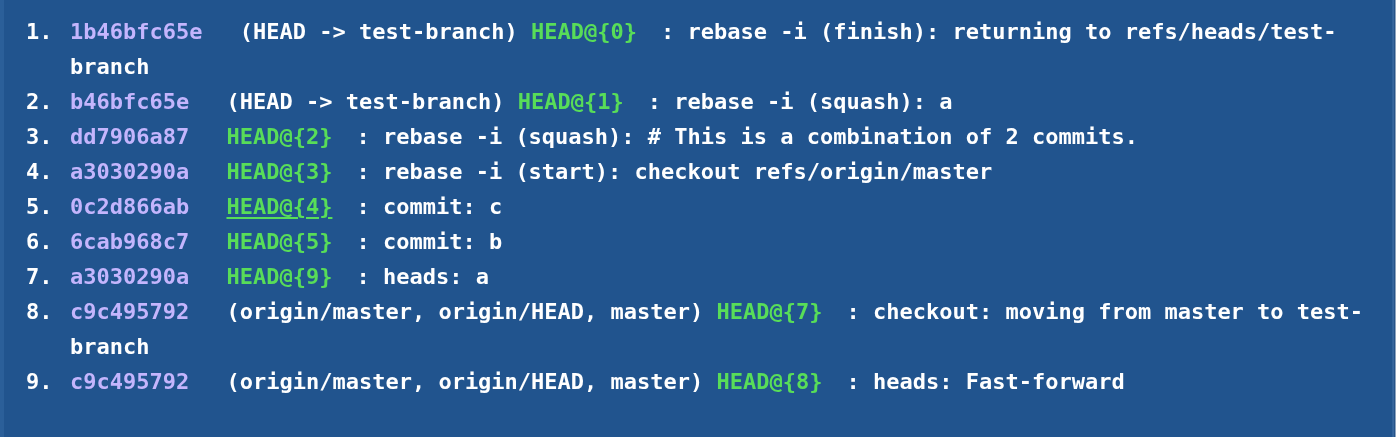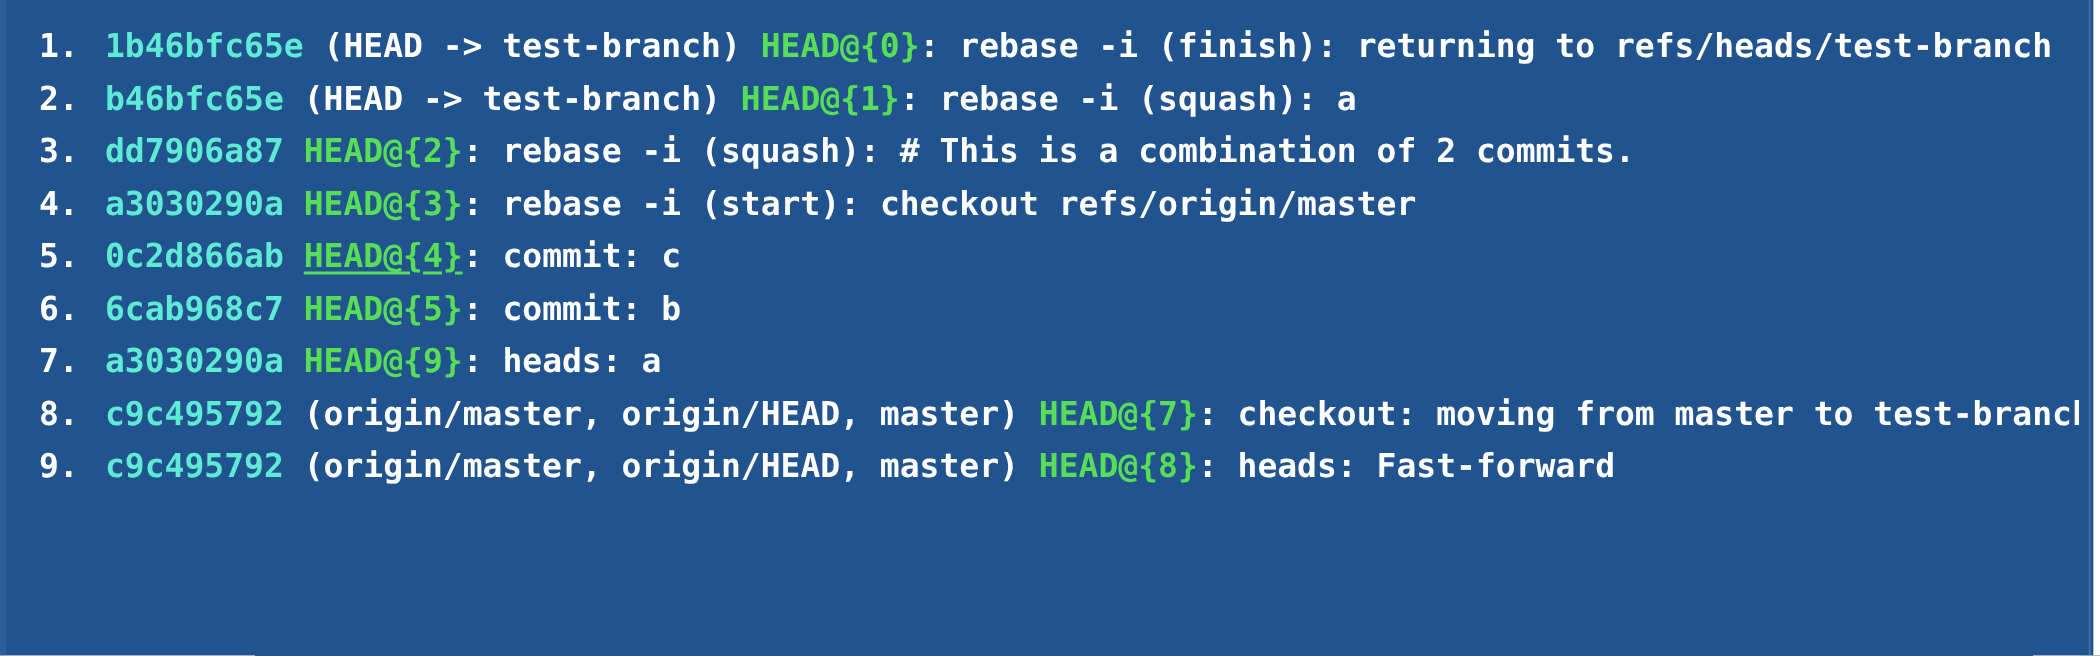--- a/index.html
+++ b/index.html
@@ -74,38 +74,39 @@
   .entry-body {
     flex: 1 1 auto;
     min-width: 0;
     color: #ffffff;
     font-weight: bold;
     white-space: pre-wrap;
     word-break: break-word;
   }
 
   .hash {
-    color: #5eead4;
+    color: #c4b5fd;
     font-weight: bold;
   }
 
   .headref {
     color: #58dd58;
     font-weight: bold;
     margin-top: 28px;
   }
 
   .headref.underline {
     text-decoration: underline;
     text-underline-offset: 3px;
   }
 
   .plain {
     color: #ffffff;
     font-weight: bold;
+    margin-left: 24px;
   }
 </style>
 </head>
 <body>
 
 <div id="terminal">
   <ol class="reflog-list">
       <li class="reflog-entry"><span class="entry-number">1.</span><span class="entry-body"><span class="hash">1b46bfc65e</span><span class="plain"> (HEAD -&gt; test-branch) </span><span class="headref">HEAD@{0}</span><span class="plain">: rebase -i (finish): returning to refs/heads/test-branch</span></span></li>
       <li class="reflog-entry"><span class="entry-number">2.</span><span class="entry-body"><span class="hash">b46bfc65e</span><span class="plain"> (HEAD -&gt; test-branch) </span><span class="headref">HEAD@{1}</span><span class="plain">: rebase -i (squash): a</span></span></li>
       <li class="reflog-entry"><span class="entry-number">3.</span><span class="entry-body"><span class="hash">dd7906a87</span><span class="plain"> </span><span class="headref">HEAD@{2}</span><span class="plain">: rebase -i (squash): # This is a combination of 2 commits.</span></span></li>

